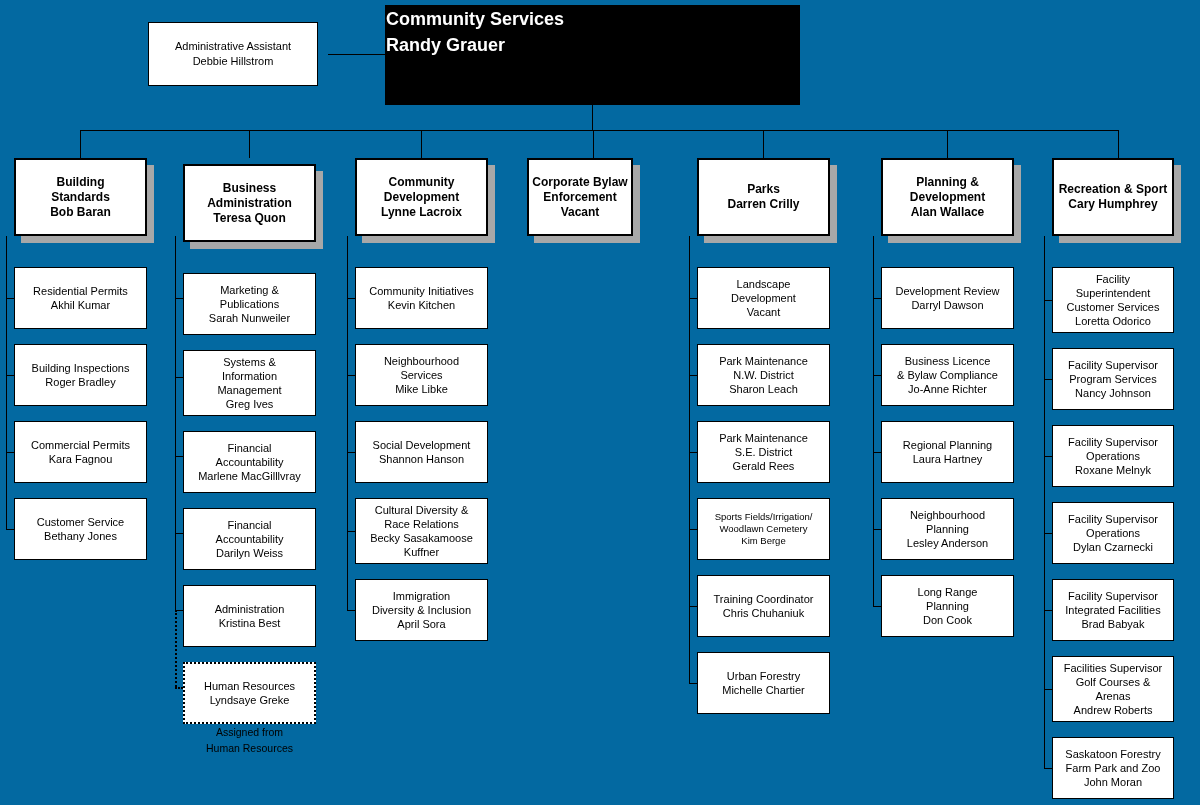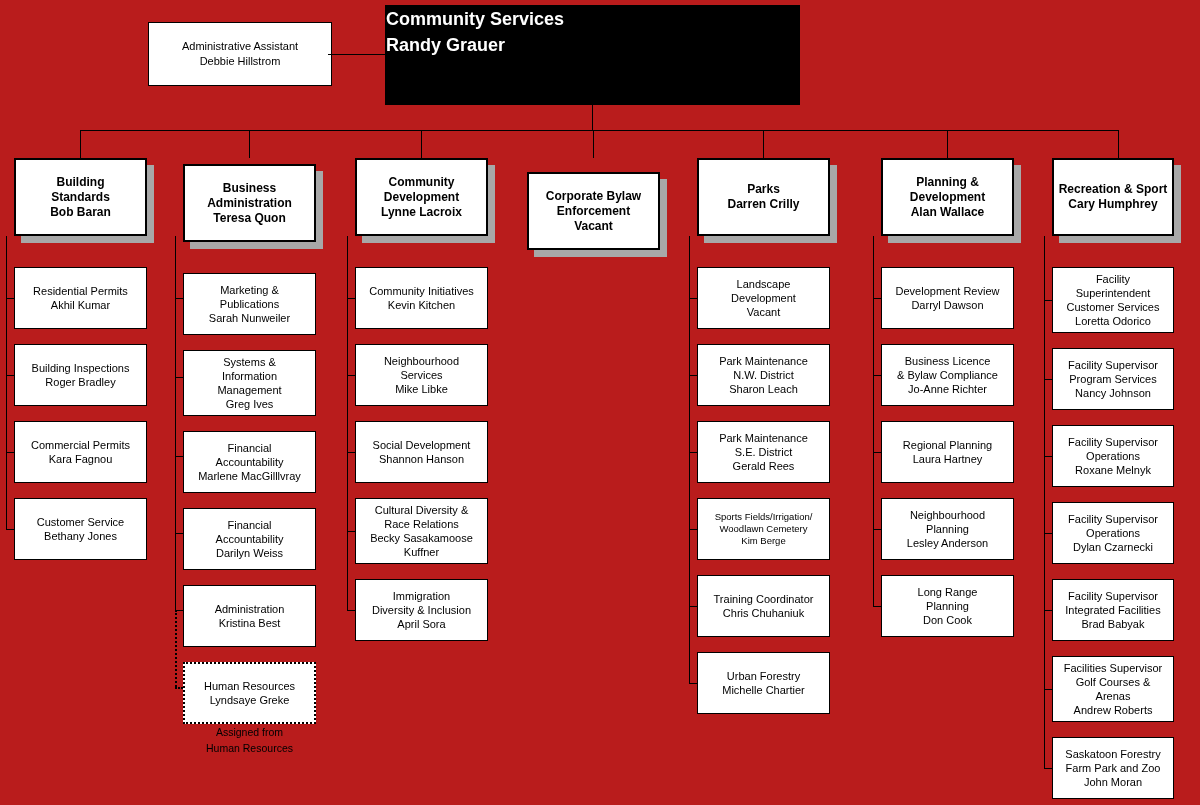--- a/index.html
+++ b/index.html
@@ -1,27 +1,27 @@
 <!DOCTYPE html>
 <html><head>
 <meta charset="utf-8">
 <style>
   * { box-sizing: border-box; }
   html, body { margin: 0; padding: 0; background: #ffffff; }
   body { font-family: "Liberation Sans", sans-serif; color: #000; }
-  #stage { position: relative; width: 1200px; height: 805px; background: #b91c1c; overflow: hidden; }
+  #stage { position: relative; width: 1200px; height: 805px; background: #0369a1; overflow: hidden; }
 
   .box { border: 1px solid #000; background: #fff; display: flex; flex-direction: column;
          justify-content: center; align-items: center; text-align: center; }
   .t { white-space: pre-line; }
 
   .root-box { position: absolute; left: 385px; top: 5px; width: 415px; height: 100px;
               background: #000; color: #fff; border: 1px solid #000;
               font-size: 18px; font-weight: bold; line-height: 26px; }
-  .assistant-box { position: absolute; left: 148px; top: 22px; width: 184px; height: 64px;
+  .assistant-box { position: absolute; left: 148px; top: 22px; width: 170px; height: 64px;
                    font-size: 11px; line-height: 15px; }
 
   .column { position: absolute; width: 133px; }
   .head-box { border: 2px solid #000; box-shadow: 7px 7px 0 #a8a8a8; height: 78px;
               font-weight: bold; font-size: 12px; line-height: 15px; }
   .children { display: flex; flex-direction: column; gap: 15px; margin-top: 31px; }
   .staff-box { min-height: 62px; font-size: 11px; line-height: 14px; padding: 4px 2px; }
   .staff-box.small { font-size: 9.5px; line-height: 12px; }
   .staff-box.dotted { border: 2px dotted #000; }
   .note { font-size: 10.5px; line-height: 16px; text-align: center; white-space: pre-line; }
@@ -134,21 +134,21 @@
           <div class="t">Becky Sasakamoose
 Kuffner</div>
         </div>
         <div class="box staff-box">
           <div class="t">Immigration
 Diversity &amp; Inclusion</div>
           <div class="t">April Sora</div>
         </div>
       </div>
     </div>
-    <div class="column" style="left: 527px; top: 172px; width: 133px;">
+    <div class="column" style="left: 527px; top: 158px; width: 106px;">
       <div class="box head-box">
         <div class="t">Corporate Bylaw
 Enforcement
 Vacant</div>
         <div class="t"></div>
       </div>
       <div class="children"></div>
     </div>
     <div class="column" style="left: 697px; top: 158px; width: 133px;">
       <div class="box head-box">

